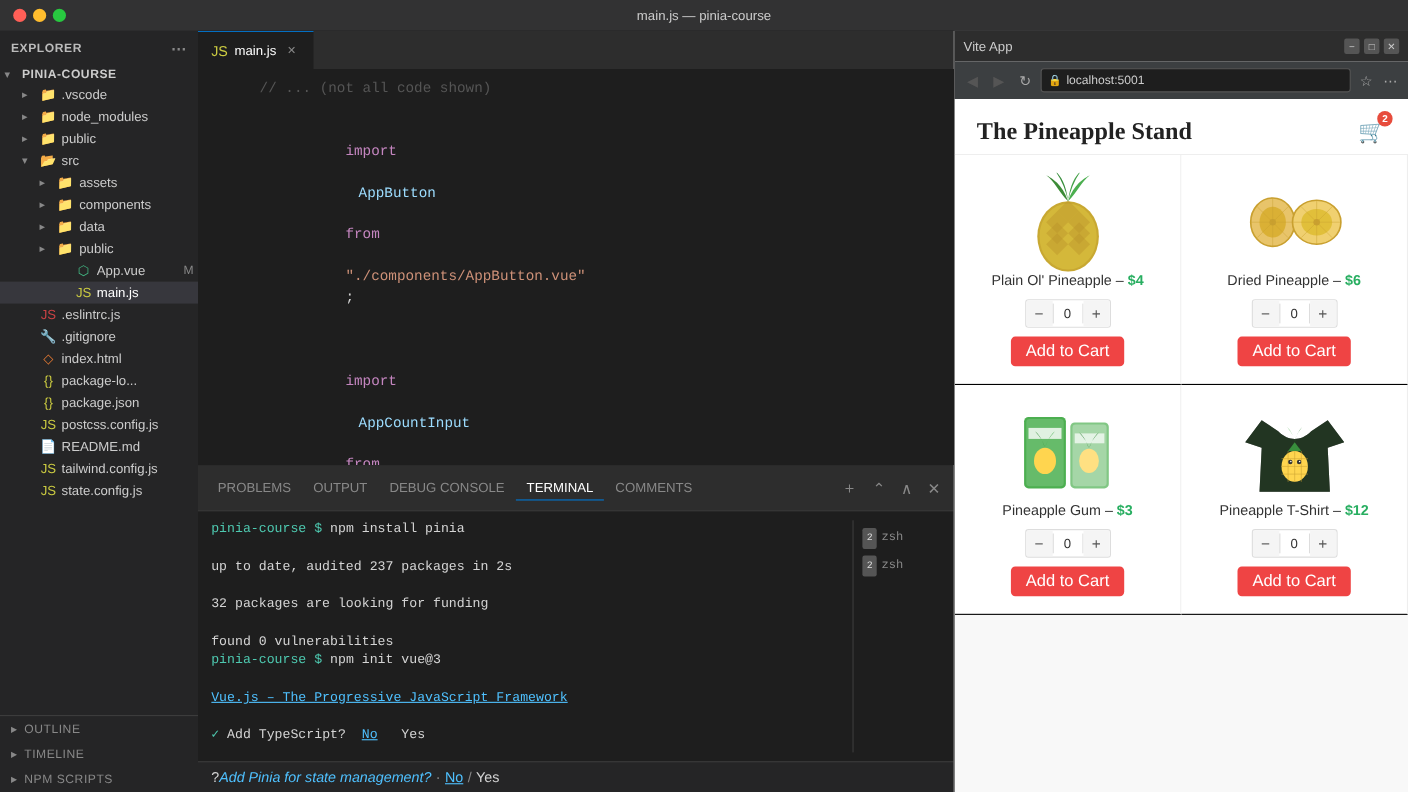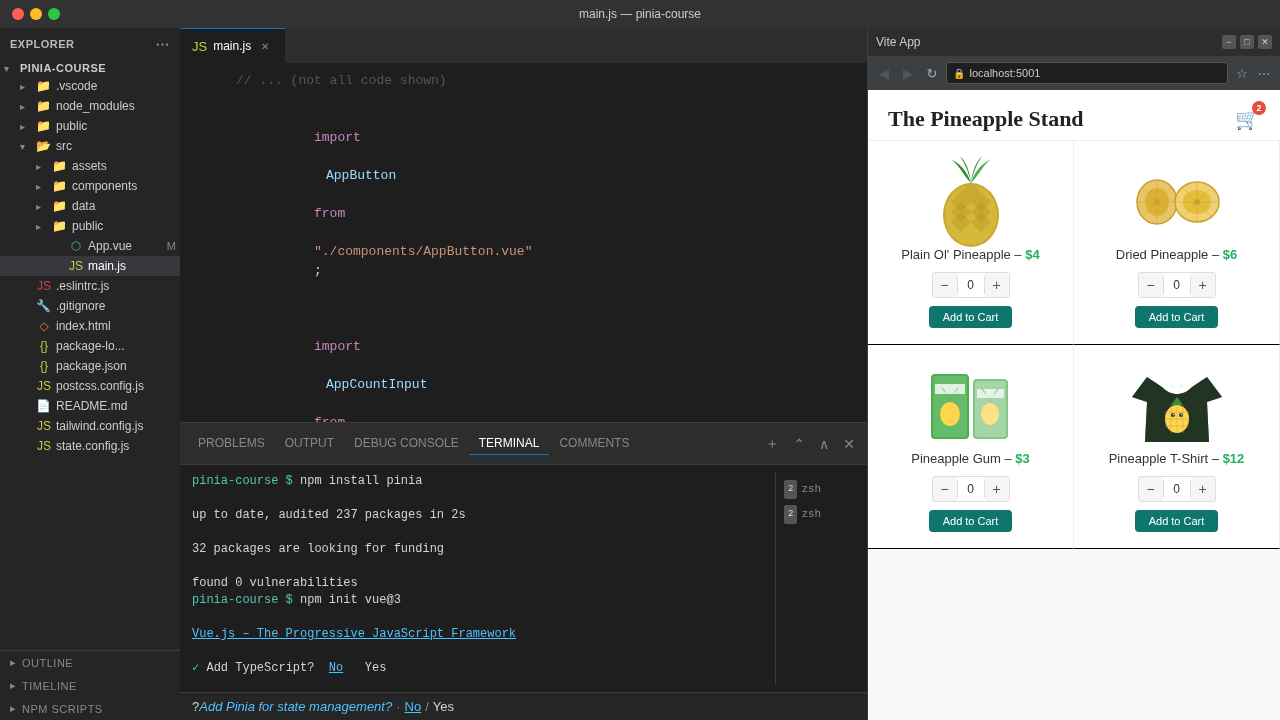--- a/index.html
+++ b/index.html
@@ -470,26 +470,26 @@
     .qty-val {
       width: 28px;
       text-align: center;
       font-size: 12px;
       color: #333;
       border-left: 1px solid #ddd;
       border-right: 1px solid #ddd;
       padding: 2px 0;
     }
     .add-to-cart-btn {
-      background: #0f766e;
+      background: #ef4444;
       color: #fff;
       border: none;
       padding: 5px 14px;
       border-radius: 4px;
-      font-size: 11px;
+      font-size: 15px;
       cursor: pointer;
       font-weight: 500;
     }
 
     
     .pineapple-whole {
       width: 110px;
       height: 90px;
       position: relative;
       display: flex;

